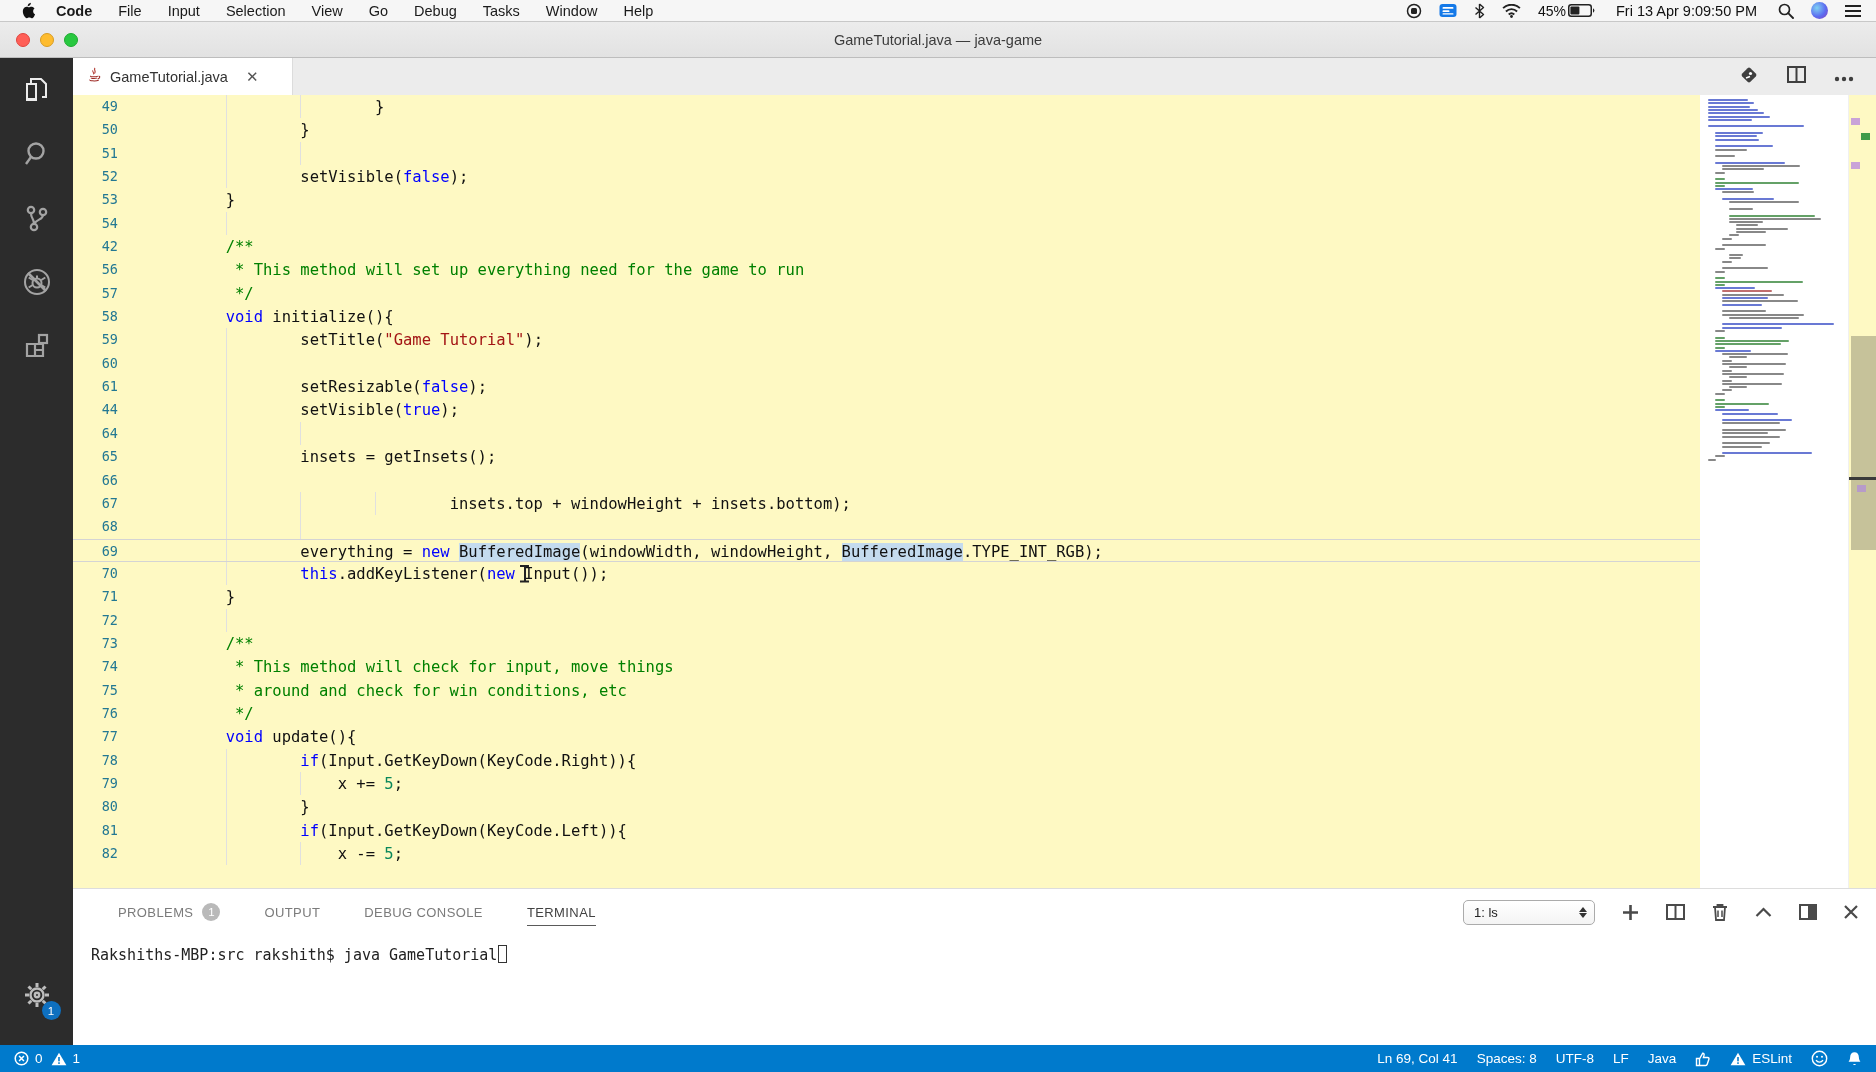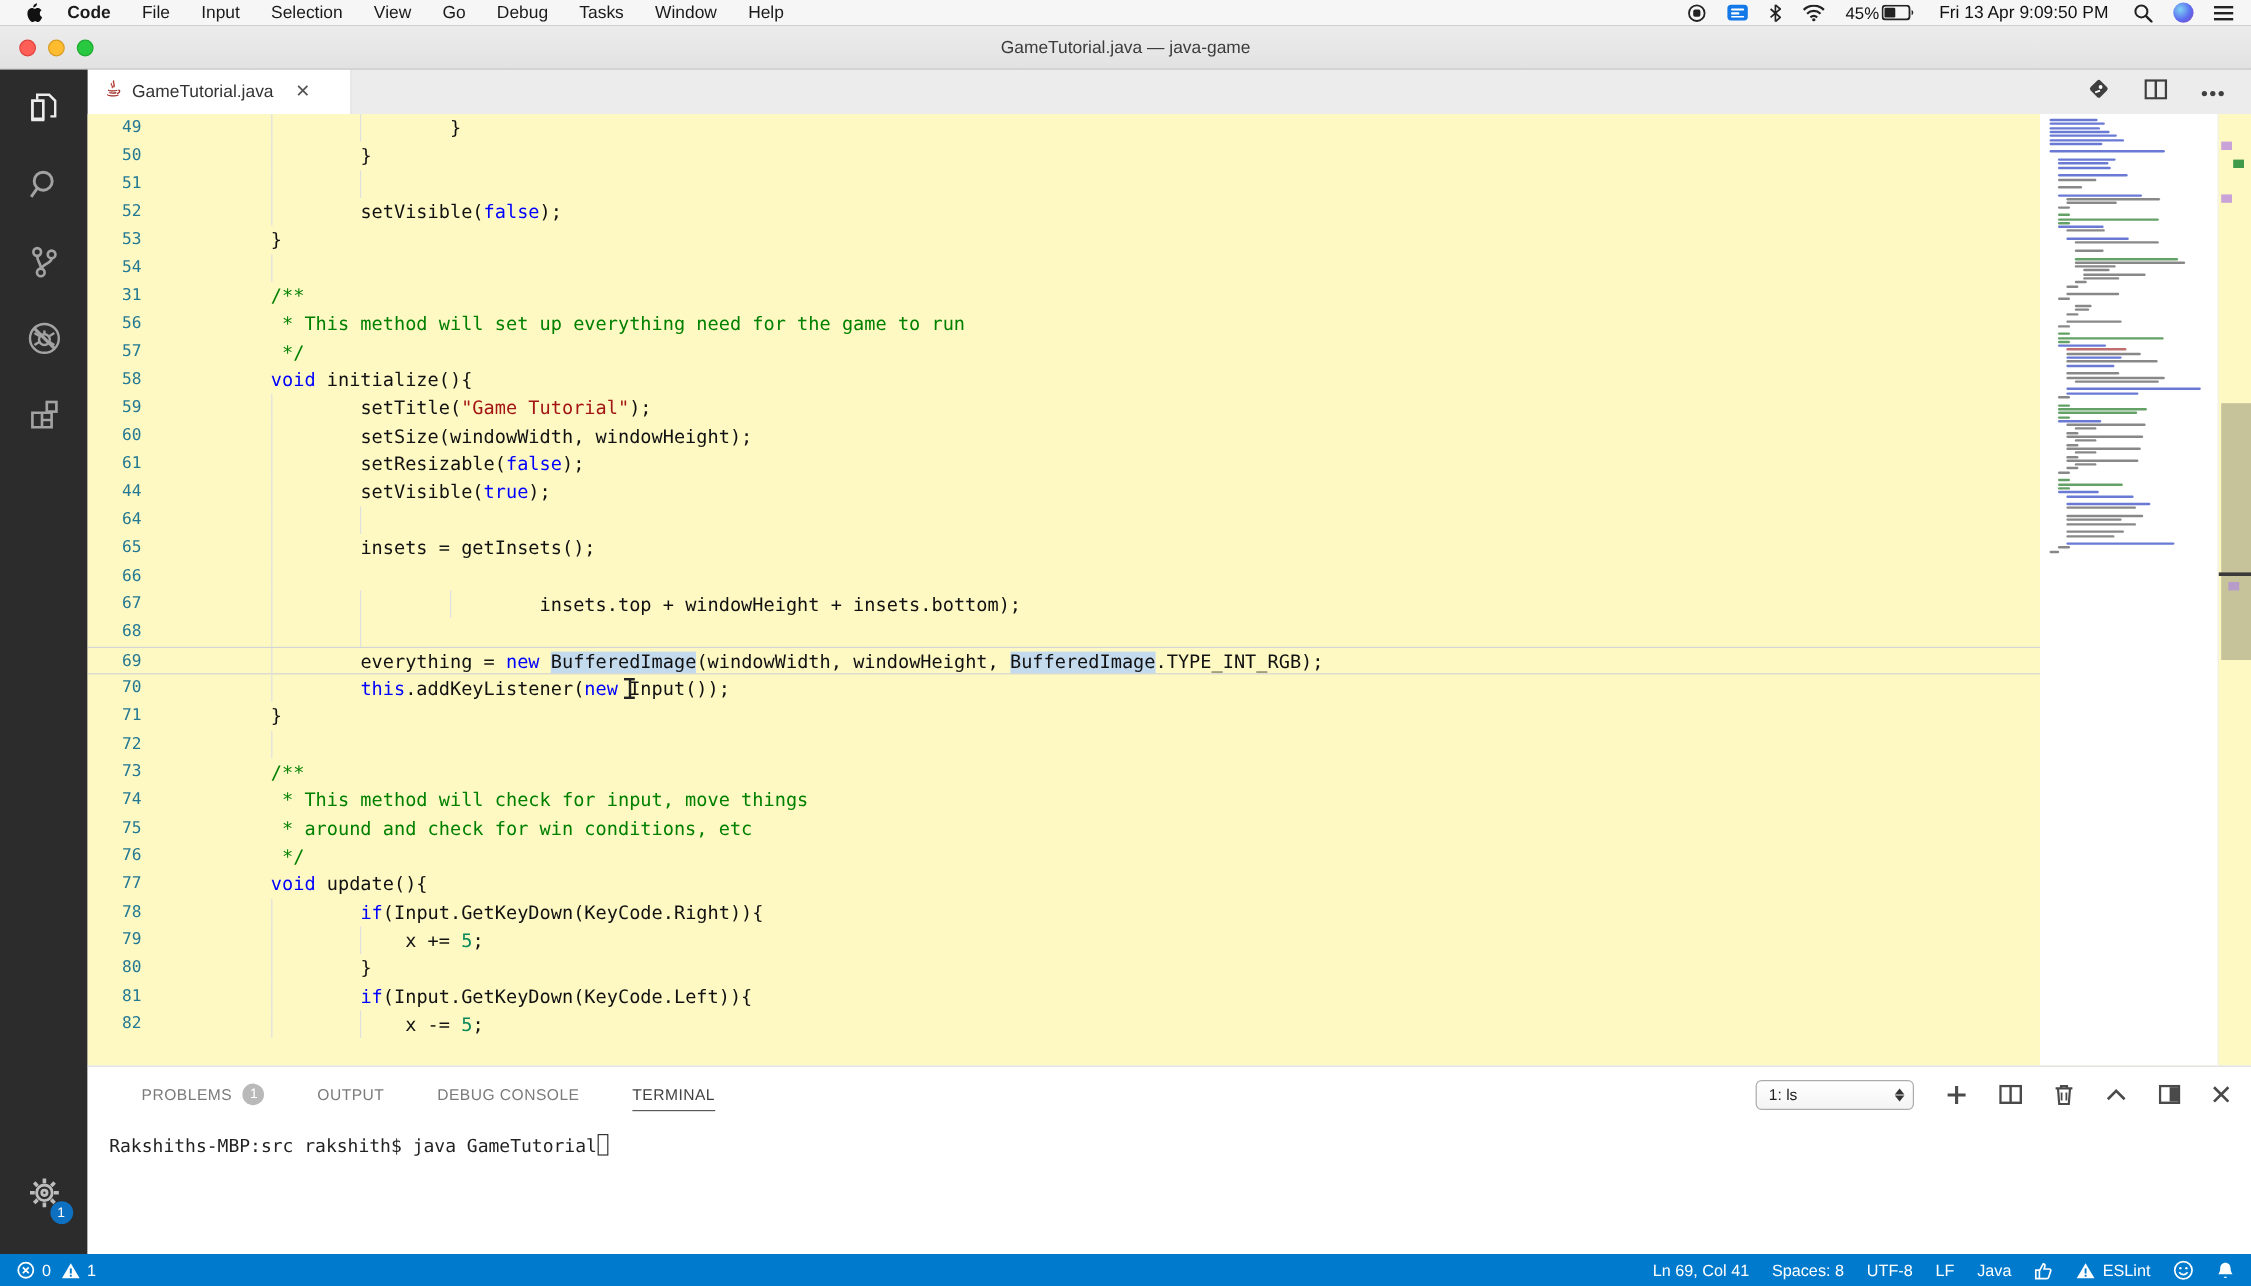--- a/index.html
+++ b/index.html
@@ -273,26 +273,26 @@
       </div>
 
       <div class="editor">
         <div class="code-scroll" id="code">
             <div class="code-line"><span class="guide" style="left: 152.64px;"></span><span class="guide" style="left: 227.28px;"></span><span class="ln">49</span><span class="code-text">                        <span>}</span></span></div>
             <div class="code-line"><span class="guide" style="left: 152.64px;"></span><span class="ln">50</span><span class="code-text">                <span>}</span></span></div>
             <div class="code-line"><span class="guide" style="left: 152.64px;"></span><span class="guide" style="left: 227.28px;"></span><span class="ln">51</span><span class="code-text"></span></div>
             <div class="code-line"><span class="guide" style="left: 152.64px;"></span><span class="ln">52</span><span class="code-text">                <span>setVisible(</span><span class="tok-k">false</span><span>);</span></span></div>
             <div class="code-line"><span class="ln">53</span><span class="code-text">        <span>}</span></span></div>
             <div class="code-line"><span class="guide" style="left: 152.64px;"></span><span class="ln">54</span><span class="code-text"></span></div>
-            <div class="code-line"><span class="ln">31</span><span class="code-text">        <span class="tok-c">/**</span></span></div>
+            <div class="code-line"><span class="ln">42</span><span class="code-text">        <span class="tok-c">/**</span></span></div>
             <div class="code-line"><span class="ln">56</span><span class="code-text">        <span class="tok-c"> * This method will set up everything need for the game to run</span></span></div>
             <div class="code-line"><span class="ln">57</span><span class="code-text">        <span class="tok-c"> */</span></span></div>
             <div class="code-line"><span class="ln">58</span><span class="code-text">        <span class="tok-k">void</span><span> initialize(){</span></span></div>
             <div class="code-line"><span class="guide" style="left: 152.64px;"></span><span class="ln">59</span><span class="code-text">                <span>setTitle(</span><span class="tok-s">"Game Tutorial"</span><span>);</span></span></div>
-            <div class="code-line"><span class="guide" style="left: 152.64px;"></span><span class="ln">60</span><span class="code-text">                <span>setSize(windowWidth, windowHeight);</span></span></div>
+            <div class="code-line"><span class="guide" style="left: 152.64px;"></span><span class="ln">60</span></div>
             <div class="code-line"><span class="guide" style="left: 152.64px;"></span><span class="ln">61</span><span class="code-text">                <span>setResizable(</span><span class="tok-k">false</span><span>);</span></span></div>
             <div class="code-line"><span class="guide" style="left: 152.64px;"></span><span class="ln">44</span><span class="code-text">                <span>setVisible(</span><span class="tok-k">true</span><span>);</span></span></div>
             <div class="code-line"><span class="guide" style="left: 152.64px;"></span><span class="guide" style="left: 227.28px;"></span><span class="ln">64</span><span class="code-text"></span></div>
             <div class="code-line"><span class="guide" style="left: 152.64px;"></span><span class="ln">65</span><span class="code-text">                <span>insets = getInsets();</span></span></div>
             <div class="code-line"><span class="guide" style="left: 152.64px;"></span><span class="ln">66</span></div>
             <div class="code-line"><span class="guide" style="left: 152.64px;"></span><span class="guide" style="left: 227.28px;"></span><span class="guide" style="left: 301.92px;"></span><span class="ln">67</span><span class="code-text">                                <span>insets.top + windowHeight + insets.bottom);</span></span></div>
             <div class="code-line"><span class="guide" style="left: 152.64px;"></span><span class="guide" style="left: 227.28px;"></span><span class="ln">68</span><span class="code-text"></span></div>
             <div class="code-line current"><span class="guide" style="left: 152.64px;"></span><span class="ln">69</span><span class="code-text">                <span>everything = </span><span class="tok-k">new</span><span> </span><span class="tok-h">BufferedImage</span><span>(windowWidth, windowHeight, </span><span class="tok-h">BufferedImage</span><span>.TYPE_INT_RGB);</span></span></div>
             <div class="code-line"><span class="guide" style="left: 152.64px;"></span><span class="ln">70</span><span class="code-text">                <span class="tok-k">this</span><span>.addKeyListener(</span><span class="tok-k">new</span><span> Input());</span></span></div>
             <div class="code-line"><span class="ln">71</span><span class="code-text">        <span>}</span></span></div>

